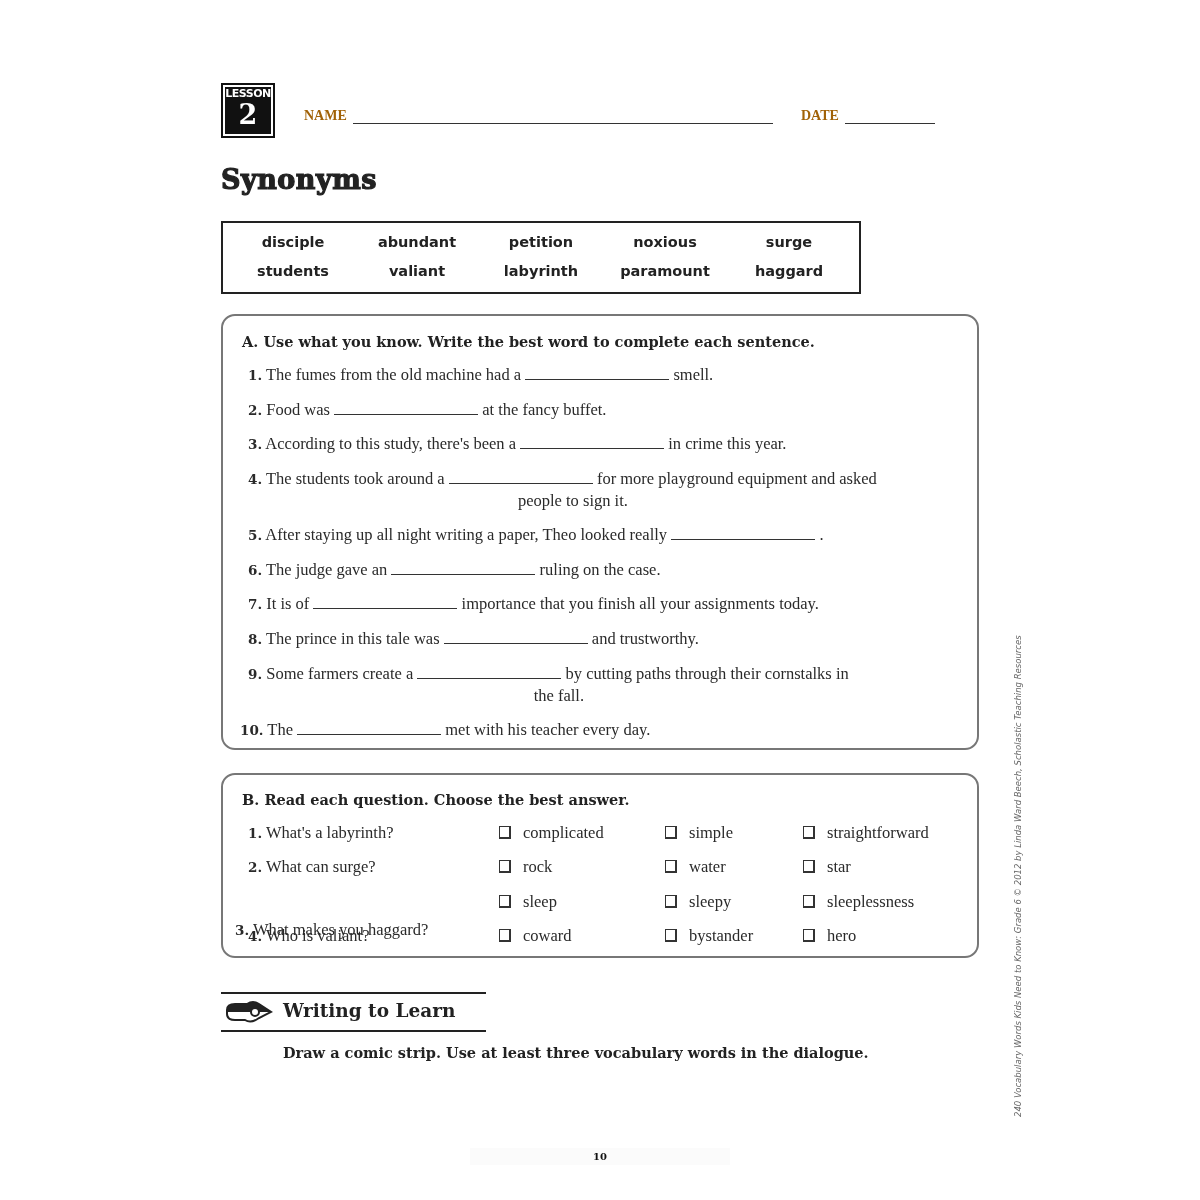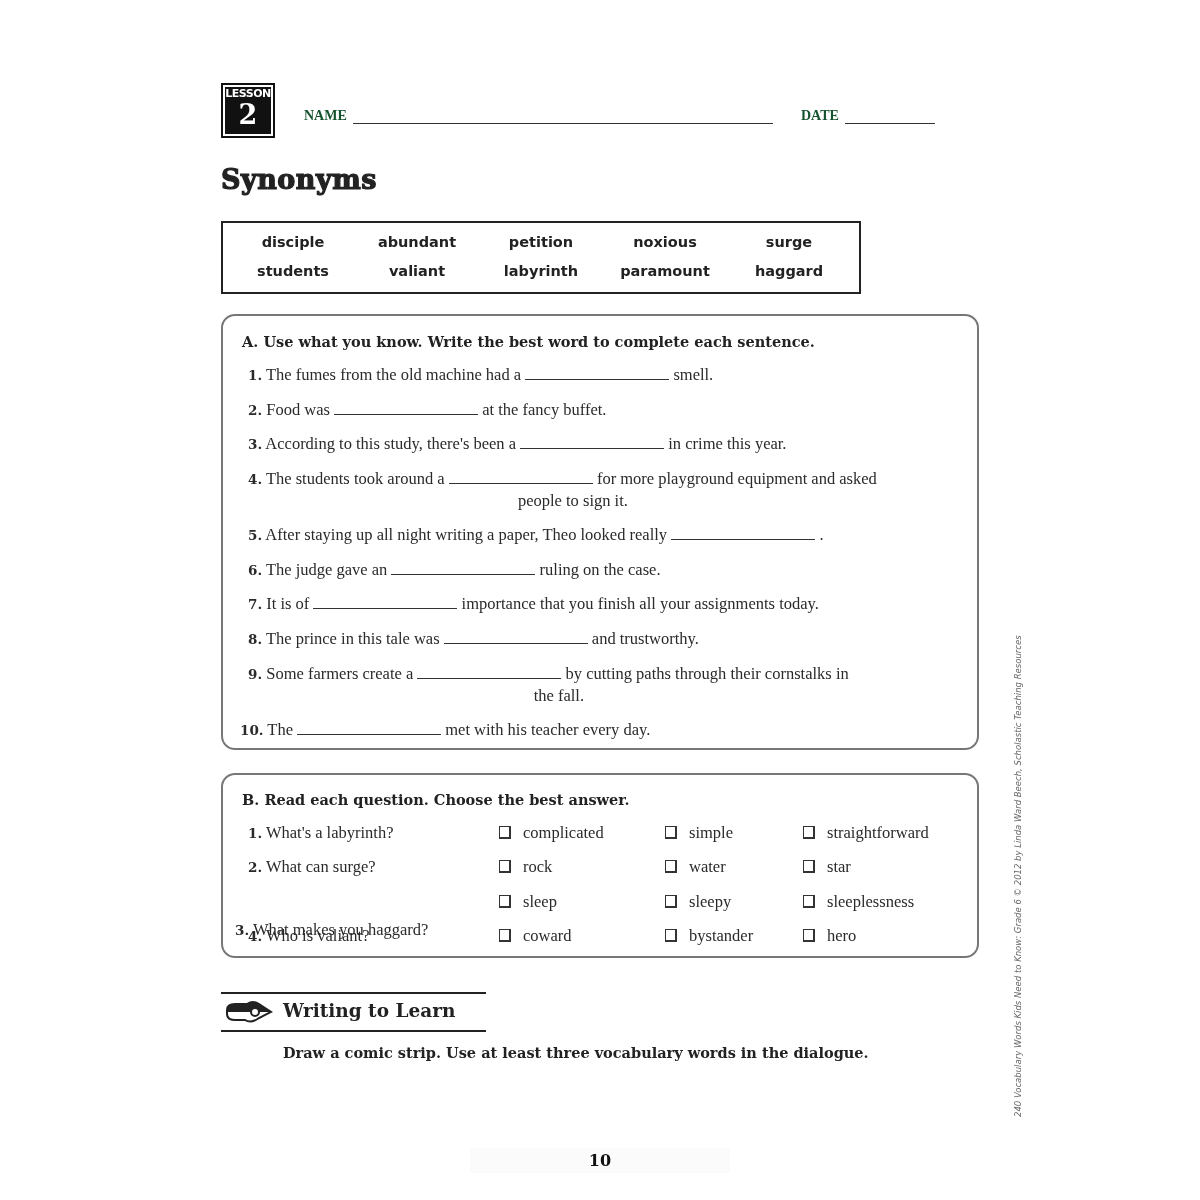--- a/index.html
+++ b/index.html
@@ -1,39 +1,39 @@
 <!DOCTYPE html>
 <html><head>
 <meta charset="utf-8">
 <style>
   html, body { margin:0; padding:0; background:#ffffff; }
   body { width:1200px; height:1200px; position:relative; overflow:hidden; font-family:"DejaVu Serif", serif; color:#222; }
   .abs { position:absolute; }
   .lesson-badge { left:221px; top:83px; width:50px; height:51px; background:#111; border:2px solid #111; box-shadow: inset 0 0 0 2px #fff, inset 0 0 0 4px #111; color:#fff; text-align:center; }
   .lesson-badge .lbl { font-family:"DejaVu Sans", sans-serif; font-size:11px; font-weight:bold; letter-spacing:-0.5px; margin-top:3px; line-height:12px; }
   .lesson-badge .num { font-family:"DejaVu Serif", serif; font-size:27px; font-weight:bold; line-height:30px; }
-  .name-row { top:108px; font-family:"Liberation Serif", serif; font-size:14px; font-weight:bold; color:#14532d; }
+  .name-row { top:108px; font-family:"Liberation Serif", serif; font-size:14px; font-weight:bold; color:#a16207; }
   .line { display:inline-block; border-bottom:1.5px solid #333; height:14px; vertical-align:bottom; margin-left:6px; }
   .title { left:221px; top:164px; font-family:"DejaVu Serif", serif; font-weight:900; font-size:27px; color:#222; letter-spacing:0.5px; -webkit-text-stroke:1.2px #222; }
   .wordbox { left:221px; top:221px; width:636px; height:69px; border:2px solid #222; }
   .word { position:absolute; width:124px; text-align:center; font-family:"DejaVu Sans", sans-serif; font-weight:bold; font-size:14.5px; color:#222; }
   .panel { border:2px solid #777; border-radius:14px; background:#fff; }
   .panelA { left:221px; top:314px; width:754px; height:432px;text-align:center; }
   .panelB { left:221px; top:773px; width:754px; height:181px;text-align:center; }
   .hdr { font-family:"DejaVu Serif", serif; font-size:14.5px; font-weight:bold; color:#222; }
   .item { position:absolute; font-family:"Liberation Serif", serif; font-size:16.5px; color:#2a2a2a; line-height:22px; }
   .item b { font-family:"DejaVu Serif", serif; font-size:13.5px; }
   .blank { display:inline-block; width:144px; border-bottom:1.3px solid #333; height:14px; vertical-align:baseline; }
   .opt { position:absolute; font-family:"Liberation Serif", serif; font-size:16.5px; color:#2a2a2a; }
   .cb { display:inline-block; width:9px; height:10px; border:1.5px solid #333; border-right-width:2.5px; border-bottom-width:2.5px; margin-right:12px; vertical-align:-1px; }
   .wtl { left:221px; top:992px; width:265px; height:36px; border-top:2.5px solid #222; border-bottom:2.5px solid #222; }
   .wtl .txt { position:absolute; left:62px; top:6px; font-family:"DejaVu Serif", serif; font-weight:900; font-size:18.5px; color:#222; }
   .prompt { left:283px; top:1044px; font-family:"DejaVu Serif", serif; font-size:14.5px; font-weight:bold; color:#222; }
   .credit { left:1013px; top:1117px; transform-origin:0 0; transform:rotate(-90deg); font-family:"DejaVu Sans", sans-serif; font-style:italic; font-size:8.5px; color:#666; white-space:nowrap; width:460px; }
-  .pagenum { left:470px; top:1148px; width:260px; text-align:center; font-family:"DejaVu Serif", serif; font-weight:900; font-size:16px; color:#111; background:#fbfbfb; padding:3px 0; }
+  .pagenum { left:470px; top:1148px; width:260px; text-align:center; font-family:"DejaVu Serif", serif; font-weight:900; font-size:10px; color:#111; background:#fbfbfb; padding:3px 0; }
 </style>
 </head>
 <body>
 
 <div class="abs lesson-badge">
   <div class="lbl">LESSON</div>
   <div class="num">2</div>
 </div>
 <div class="abs name-row" style="left:304px;">
   <span>NAME</span><span class="line" style="width:420px;"></span>

